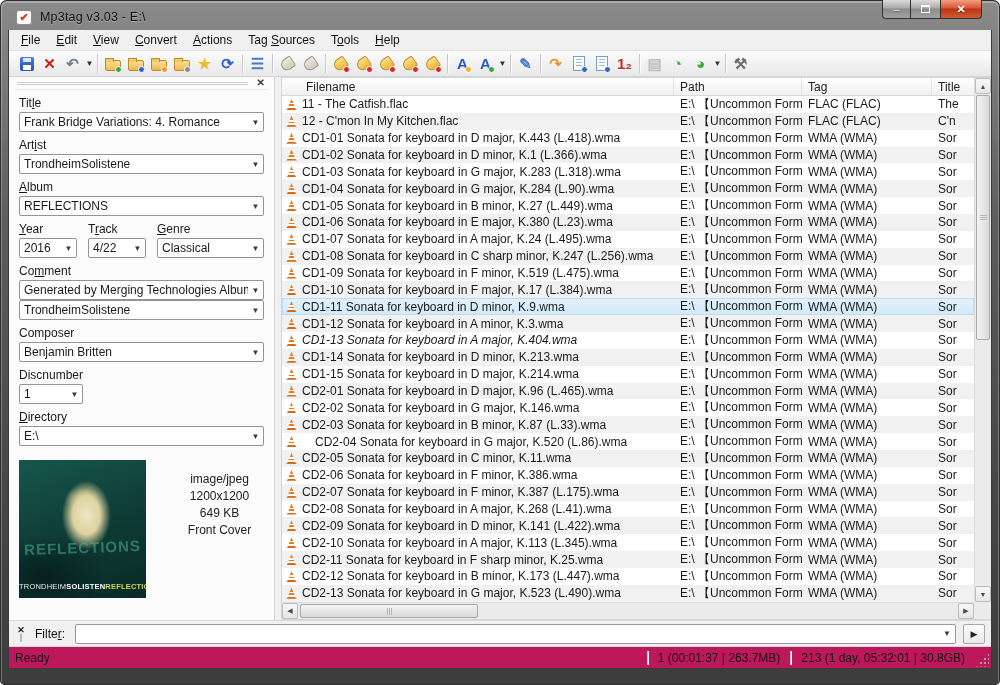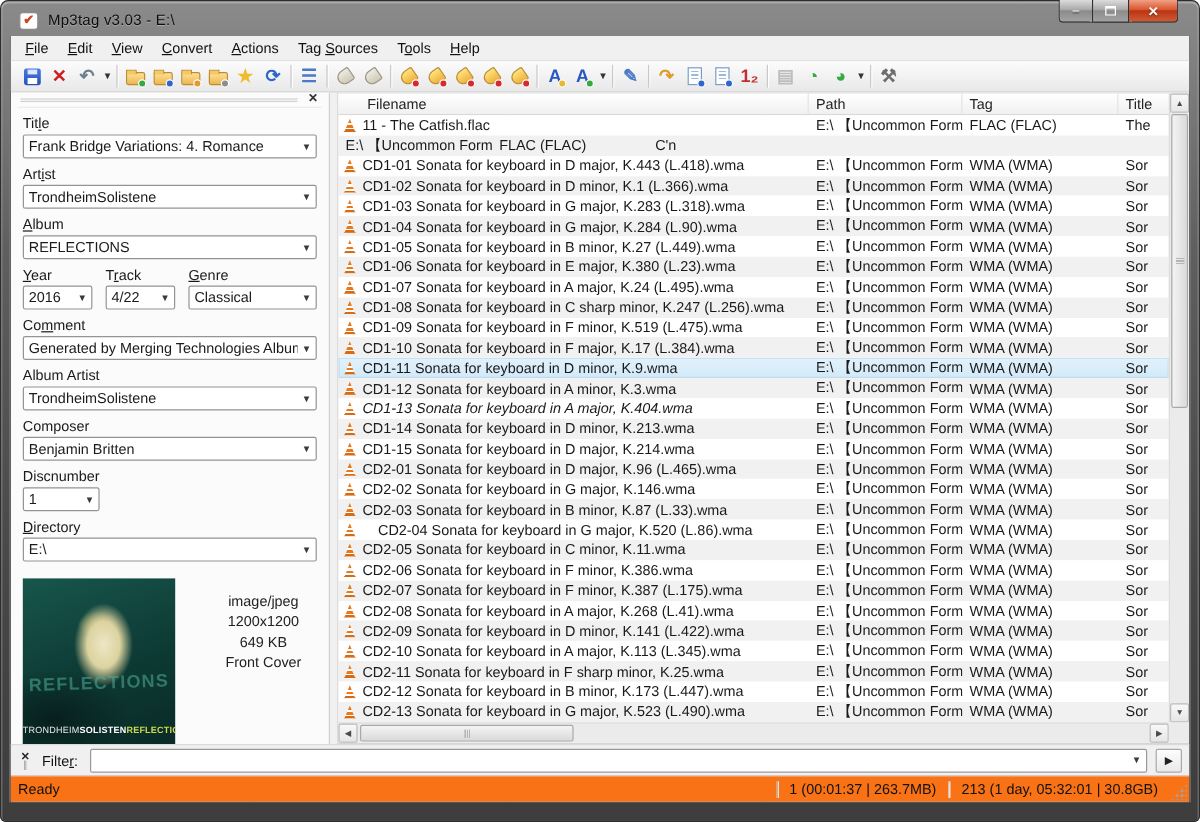--- a/index.html
+++ b/index.html
@@ -106,21 +106,21 @@
   .fb-left { width:16px; display:flex; flex-direction:column; align-items:center; line-height:8px; }
   .fb-close { font-size:9px; font-weight:bold; color:#222; }
   .fb-grip { color:#9a9a9a; font-size:8px; }
   .filter-label { margin:0 10px 0 6px; }
   .filter-input { flex:1; height:20px; background:#fff; border:1px solid #999; border-radius:2px; display:flex; align-items:center; }
   .filter-input .val { flex:1; padding-left:4px; }
   .filter-input .arr { width:16px; text-align:center; font-size:8px; color:#3a3a3a; }
   .fb-expand { width:22px; height:20px; margin-left:7px; border:1px solid #a8a8a8; border-radius:2px; background:linear-gradient(#fdfdfd,#e9e9e9);
     display:flex; align-items:center; justify-content:center; font-size:9px; color:#222; }
   
-  .statusbar { height:22px; background:#f97316; border-top:1px solid #d7d7d7; display:flex; align-items:center; font-size:12px; color:#111; }
+  .statusbar { height:22px; background:#be185d; border-top:1px solid #d7d7d7; display:flex; align-items:center; font-size:12px; color:#111; }
   .sb-left { flex:1; padding-left:6px; }
   .sb-sec { border-left:1px solid #c6c6c6; box-shadow:1px 0 0 #fff inset; padding:0 10px; white-space:nowrap; }
   .sb-grip { width:14px; height:14px; margin:4px 2px 0 0; clip-path:polygon(100% 0,100% 100%,0 100%);
     background:radial-gradient(#a2a2a2 1px, transparent 1.4px); background-size:4px 4px; }
 </style>
 </head>
 <body>
 
 <div class="frame">
   <div class="titlebar">
@@ -307,21 +307,20 @@
             </div>
           </div>
         </div>
 
         <label class="flabel">Co<u>m</u>ment</label>
         <div class="combo">
           <span class="val">Generated by Merging Technologies Album Pu</span>
           <span class="arr">▼</span>
         </div>
 
-        <label class="flabel">Album Artist</label>
         <div class="combo">
           <span class="val">TrondheimSolistene</span>
           <span class="arr">▼</span>
         </div>
 
         <label class="flabel">Composer</label>
         <div class="combo">
           <span class="val">Benjamin Britten</span>
           <span class="arr">▼</span>
         </div>
@@ -365,20 +364,24 @@
             <div class="lrow">
               <div class="lcell c-file" style="width: 392px;">
                 <span class="cone"></span>
                 <span>11 - The Catfish.flac</span>
               </div>
               <div class="lcell" style="width: 128px;">E:\ 【Uncommon Forma...</div>
               <div class="lcell" style="width: 130px;">FLAC (FLAC)</div>
               <div class="lcell c-title">The</div>
             </div>
             <div class="lrow alt">
+              <div class="lcell c-file" style="width: 392px;">
+                <span class="cone"></span>
+                <span>12 - C'mon In My Kitchen.flac</span>
+              </div>
               <div class="lcell" style="width: 128px;">E:\ 【Uncommon Forma...</div>
               <div class="lcell" style="width: 130px;">FLAC (FLAC)</div>
               <div class="lcell c-title">C'n</div>
             </div>
             <div class="lrow">
               <div class="lcell c-file" style="width: 392px;">
                 <span class="cone"></span>
                 <span>CD1-01 Sonata for keyboard in D major, K.443 (L.418).wma</span>
               </div>
               <div class="lcell" style="width: 128px;">E:\ 【Uncommon Forma...</div>

